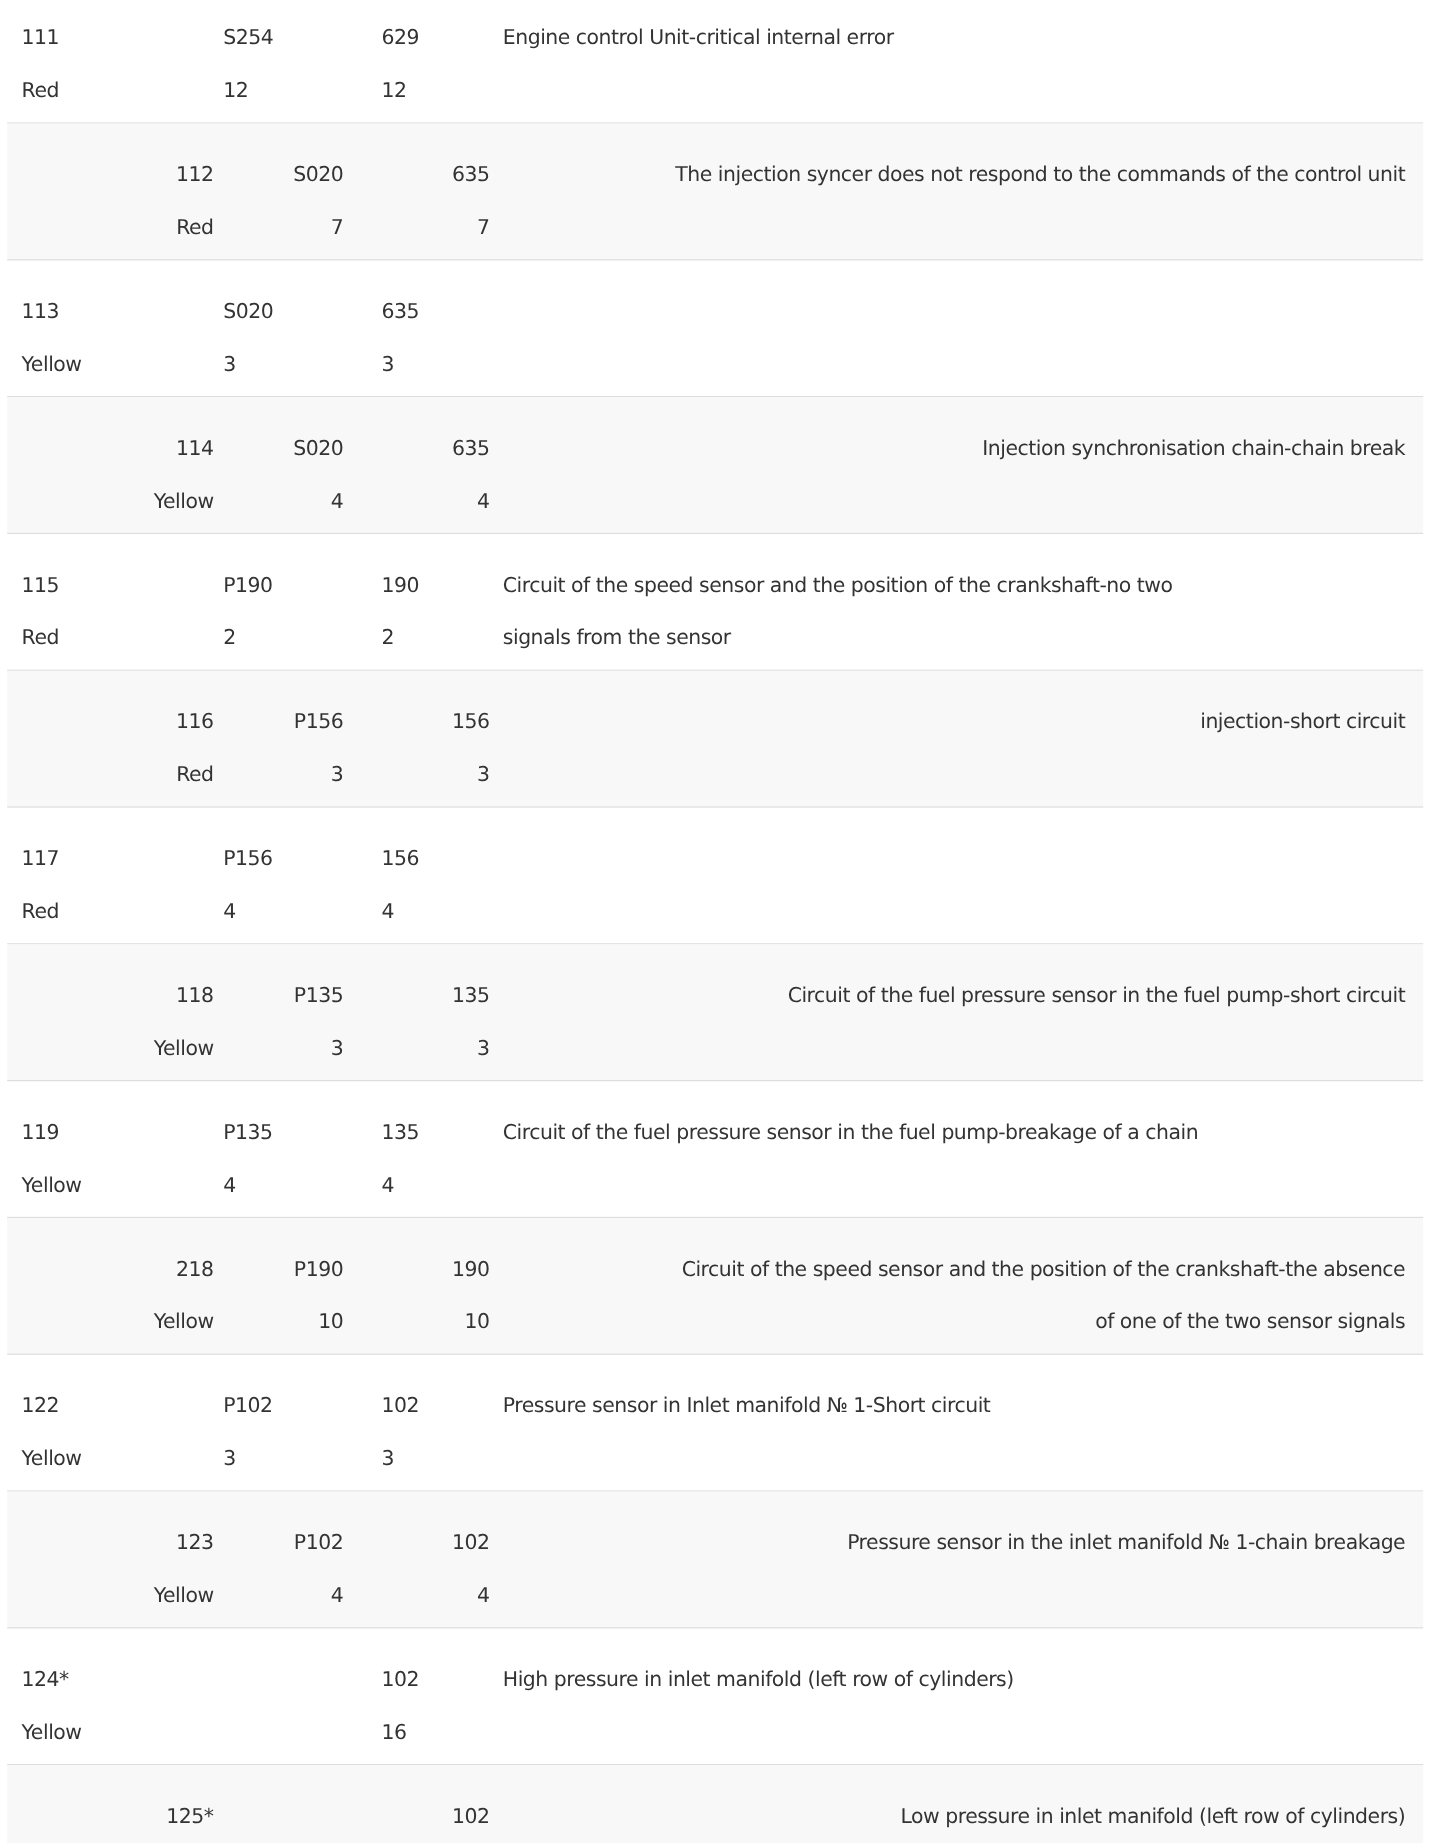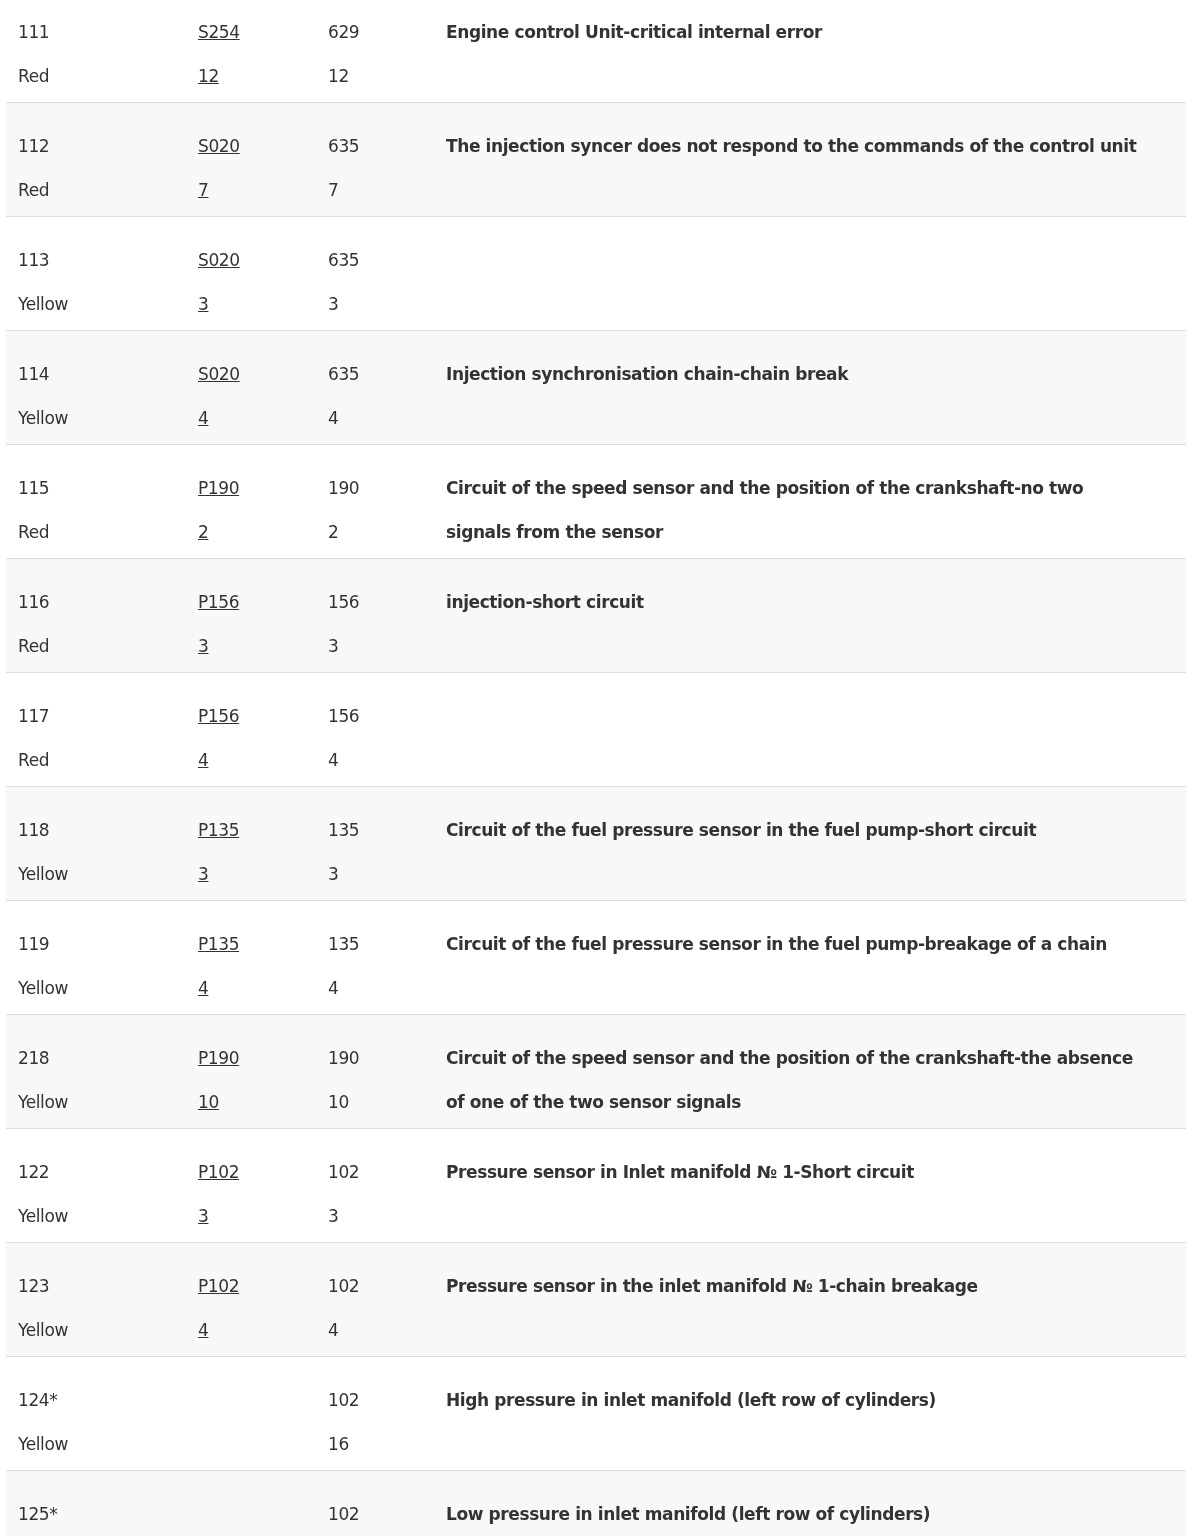--- a/index.html
+++ b/index.html
@@ -10,31 +10,31 @@
   }
   .table {
     position: absolute; left: 6px; top: -11px; width: 1180px;
   }
   .row {
     position: relative;
     height: 114px;
     border-bottom: 1px solid #dedede;
     box-sizing: border-box;
   }
-  .row.alt { background: #f8f8f8; }
+  .row.alt { background: #f8f8f8; text-align: right; }
   .cell {
     position: absolute; top: 22px;
     font-size: 17px; line-height: 43.5px;
     letter-spacing: -0.4px;
     white-space: nowrap;
   }
   .c1 { left: 12px; width: 160px; }
-  .c2 { left: 192px; width: 100px; text-decoration: underline; }
-  .c3 { left: 322px; width: 90px; }
-  .c4 { left: 440px; width: 752px; white-space: normal; font-weight: bold; }
+  .c2 { left: 180px; width: 100px; }
+  .c3 { left: 312px; width: 90px; }
+  .c4 { left: 413px; width: 752px; white-space: normal; }
   .line { display: block; height: 43.5px; }
 </style>
 </head>
 <body>
 
 <div class="table" id="tbl">
     <div class="row">
     <div class="cell c1">
       <span class="line">111</span>
       <span class="line">Red</span>

